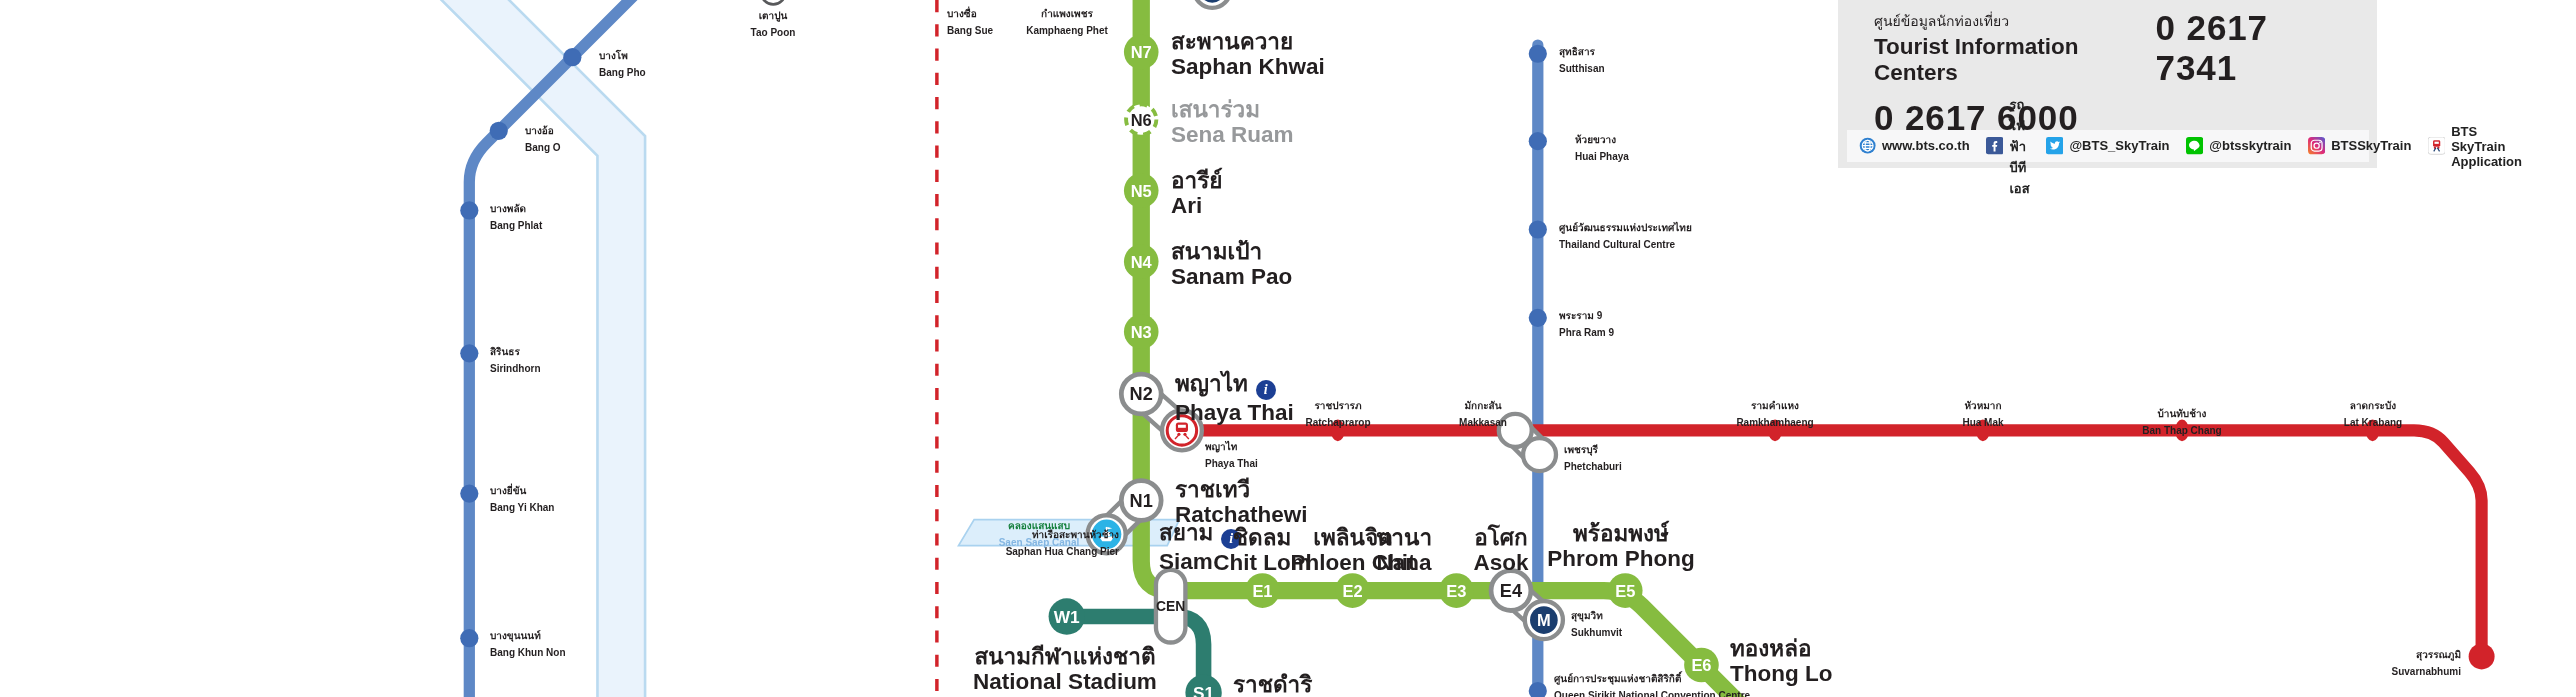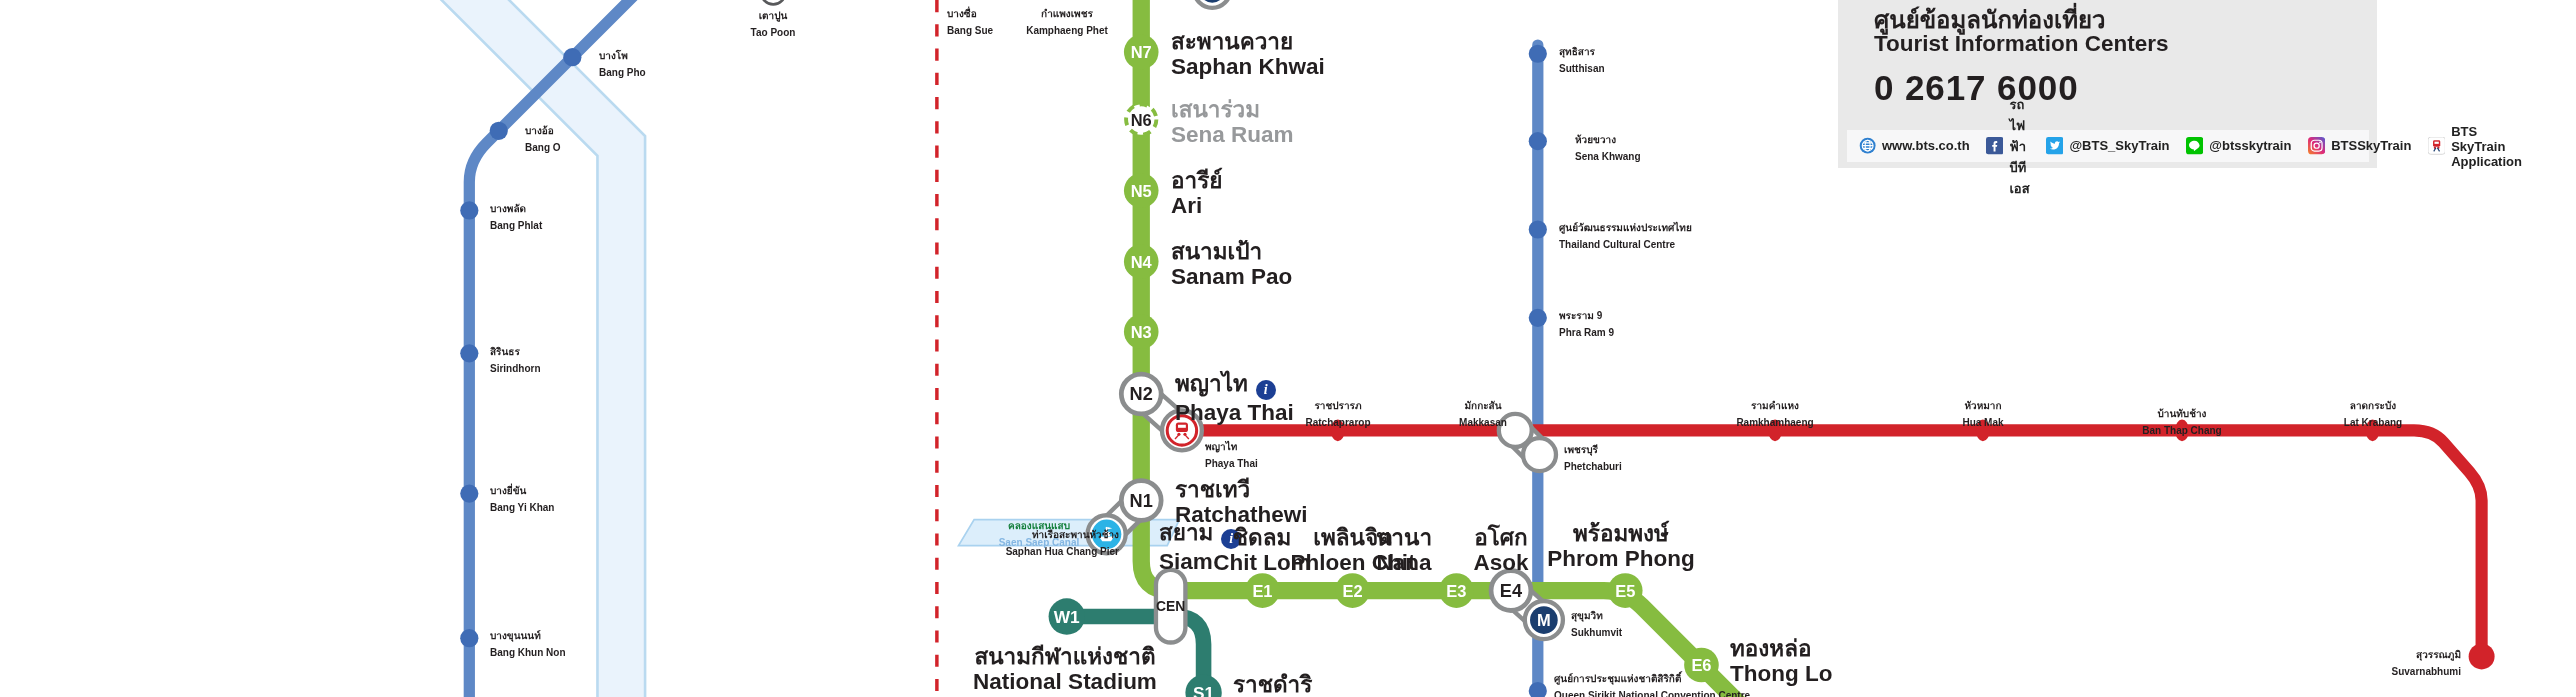--- a/index.html
+++ b/index.html
@@ -16,21 +16,21 @@
   .gray .t{color:#97999b;}
   .canal .t:first-child{color:#15803d;}
   .canal .t:last-child{color:#84b6e2;}
   .inf{display:inline-block;width:20px;height:20px;border-radius:50%;background:#1c3f94;color:#fff;
     font-family:"Liberation Serif",serif;font-style:italic;font-weight:700;font-size:14px;
     text-align:center;line-height:20px;margin-left:7.8px;vertical-align:-2.6px;}
   
   .panel{position:absolute;left:1838px;top:-35px;width:539px;height:203px;background:#e9e9e9;
     box-sizing:border-box;padding:43px 26px 0 36px;}
   .c-row{display:flex;justify-content:space-between;align-items:center;margin-bottom:10.4px;}
-  .names .th{font-size:24px;font-weight:700;line-height:23.4px;}
+  .names .th{font-size:14px;font-weight:400;line-height:23.4px;}
   .names .en{font-size:22.5px;font-weight:700;line-height:26px;}
   .phone{font-size:35px;font-weight:700;letter-spacing:0.9px;}
   .social{position:absolute;left:8.7px;right:7.8px;bottom:6px;height:32px;background:#f7f7f8;
     display:flex;align-items:center;gap:16.5px;padding:0 12px;}
   .soc{display:flex;align-items:center;gap:6px;font-size:13px;font-weight:600;color:#222;}
   .soc svg,.soc .ig{flex:0 0 auto;display:block;}
 </style>
 </head>
 <body>
 
@@ -329,21 +329,21 @@
       <div class="lbl sm r " style="left: 2461px; top: 646px;">
         <span class="t">สุวรรณภูมิ</span>
         <span class="t">Suvarnabhumi</span>
       </div>
       <div class="lbl sm  " style="left: 1559px; top: 43px;">
         <span class="t">สุทธิสาร</span>
         <span class="t">Sutthisan</span>
       </div>
       <div class="lbl sm  " style="left: 1559px; top: 131px; margin-left: 16px;">
         <span class="t">ห้วยขวาง</span>
-        <span class="t">Sena Khwang</span>
+        <span class="t">Huai Phaya</span>
       </div>
       <div class="lbl sm  " style="left: 1559px; top: 219px;">
         <span class="t">ศูนย์วัฒนธรรมแห่งประเทศไทย</span>
         <span class="t">Thailand Cultural Centre</span>
       </div>
       <div class="lbl sm  " style="left: 1559px; top: 307px;">
         <span class="t">พระราม 9</span>
         <span class="t">Phra Ram 9</span>
       </div>
       <div class="lbl sm  " style="left: 1554px; top: 670px;">
@@ -390,20 +390,21 @@
         <span class="t">Bang Khun Non</span>
       </div>
     </div>
 
   <div class="panel">
     <div class="c-row">
       <div class="names">
         <div class="th">ศูนย์ข้อมูลนักท่องเที่ยว</div>
         <div class="en">Tourist Information Centers</div>
       </div>
+      <div class="phone">0 2617 7341</div>
     </div>
     <div class="c-row">
       <div class="phone">0 2617 6000</div>
     </div>
     <div class="social">
       <span class="soc">
         <svg width="17.3" height="17.3" viewBox="0 0 24 24">
           <circle cx="12" cy="12" r="11" fill="#2f80d0"></circle>
           <g stroke="#fff" stroke-width="1.5" fill="none">
             <circle cx="12" cy="12" r="7.5"></circle>

